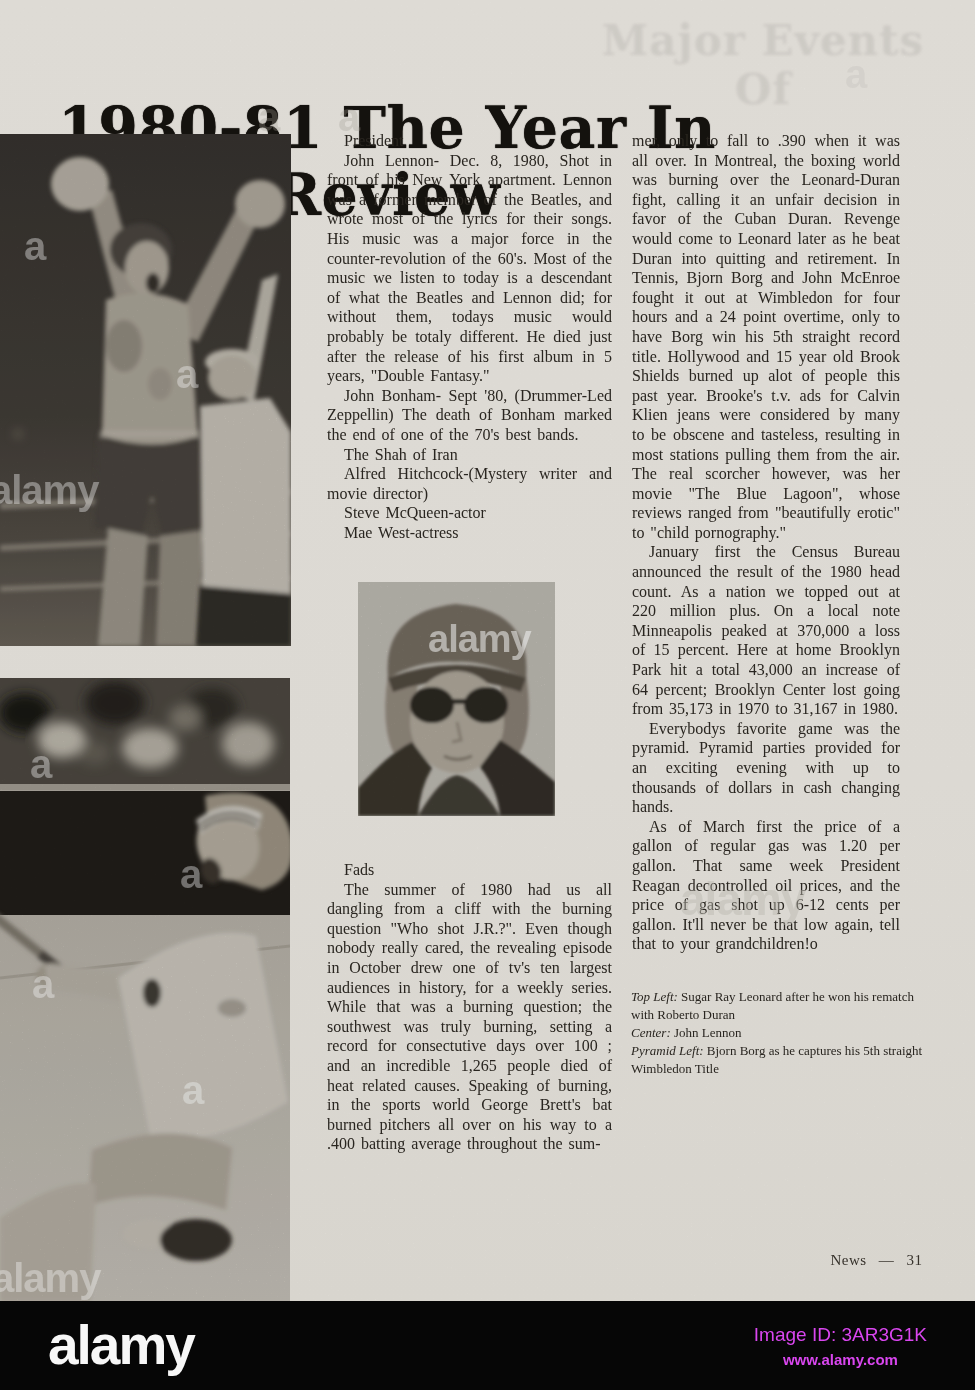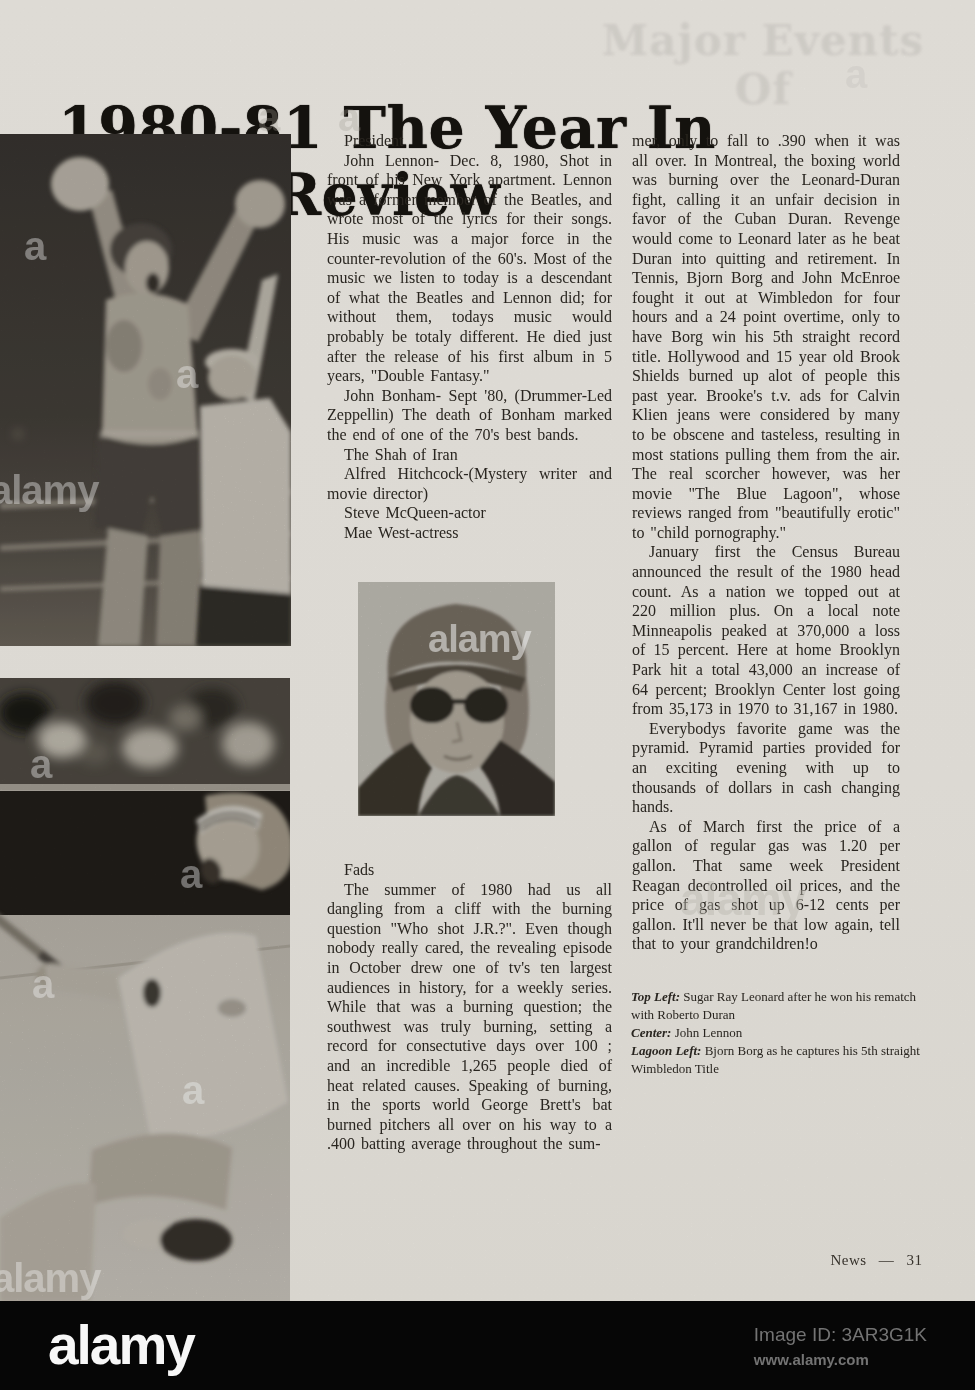--- a/index.html
+++ b/index.html
@@ -32,42 +32,42 @@
   .col-fads{left:327px;top:860px;width:285px;}
   .col-right{left:632px;top:131px;width:268px;}
   .col p{margin:0;text-indent:17px;}
   .col p.noindent{text-indent:0;}
   .sec-heading{font-size:16px;margin:0 0 1px 0;text-indent:0;}
 
   
   .captions{position:absolute;left:631px;top:988px;width:296px;font-size:13px;
         line-height:18px;color:#2c2822;}
   .captions p{margin:0;}
-  .cap-label{font-weight:700;font-style:italic;}
+  .cap-label{font-weight:400;font-style:italic;}
 
   
   .folio{position:absolute;left:800px;top:1252px;width:153px;text-align:center;
         font-size:15px;color:#3a352e;word-spacing:8px;letter-spacing:.5px;}
 
   
   .wm{position:absolute;font-family:"Liberation Sans",sans-serif;font-weight:700;
       pointer-events:none;user-select:none;}
   .wm-logo{font-size:40px;letter-spacing:-1px;}
   .wm-letter{font-size:40px;}
   .wm-white{color:rgba(255,255,255,.40);}
   .wm-white-strong{color:rgba(255,255,255,.55);}
   .wm-paper{color:rgba(170,165,156,.30);}
   .wm-paper-big{color:rgba(196,192,184,.45);font-size:46px;}
 
   
   .alamy-bar{position:absolute;left:0;top:1301px;width:975px;height:89px;background:#060606;
         display:flex;align-items:center;justify-content:space-between;
         padding:0 48px;box-sizing:border-box;font-family:"Liberation Sans",sans-serif;}
   .alamy-logo{color:#f7f7f7;font-size:55px;font-weight:700;letter-spacing:-2px;line-height:1;}
-  .bar-right{text-align:left;color:#737373;}
+  .bar-right{text-align:center;color:#d946ef;}
   .bar-id{font-size:19px;font-weight:400;margin-bottom:5px;}
   .bar-url{font-size:15px;font-weight:700;}
 
   .page-grain{position:absolute;left:0;top:0;width:975px;height:1302px;pointer-events:none;opacity:.05;}
 </style>
 </head>
 <body>
 
 <div class="page">
   <div class="scan-area">
@@ -247,21 +247,21 @@
     <div class="captions">
       <p>
         <span class="cap-label">Top Left:</span>
         <span>Sugar Ray Leonard after he won his rematch with Roberto Duran</span>
       </p>
       <p>
         <span class="cap-label">Center:</span>
         <span>John Lennon</span>
       </p>
       <p>
-        <span class="cap-label">Lagoon Left:</span>
+        <span class="cap-label">Pyramid Left:</span>
         <span>Bjorn Borg as he captures his 5th straight Wimbledon Title</span>
       </p>
     </div>
 
     <div class="folio">News — 31</div>
 
     <span class="wm wm-letter wm-paper" style="left:258px;top:95px;">a</span>
     <span class="wm wm-letter wm-paper" style="left:338px;top:95px;">a</span>
     <span class="wm wm-letter wm-paper" style="left:845px;top:52px;opacity:.5;">a</span>
     <span class="wm wm-letter wm-white" style="left:24px;top:224px;">a</span>

